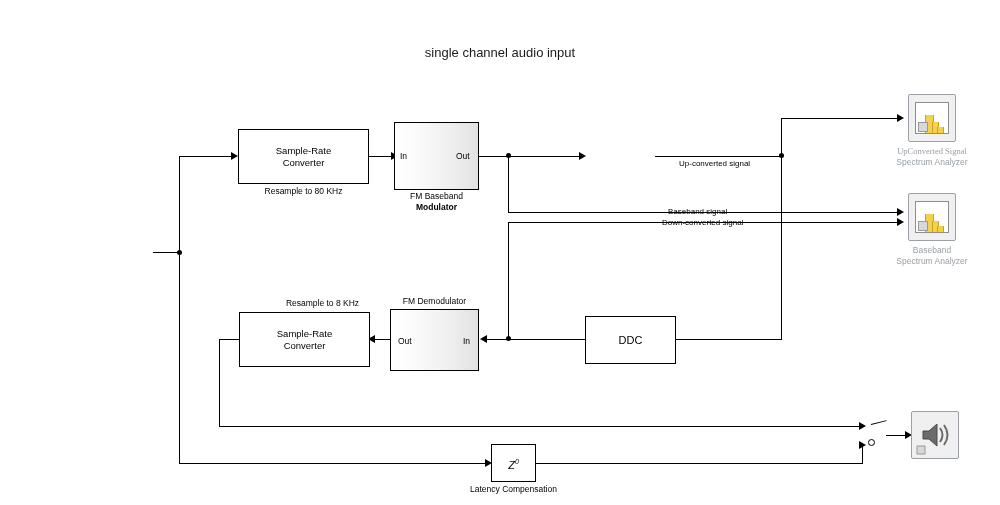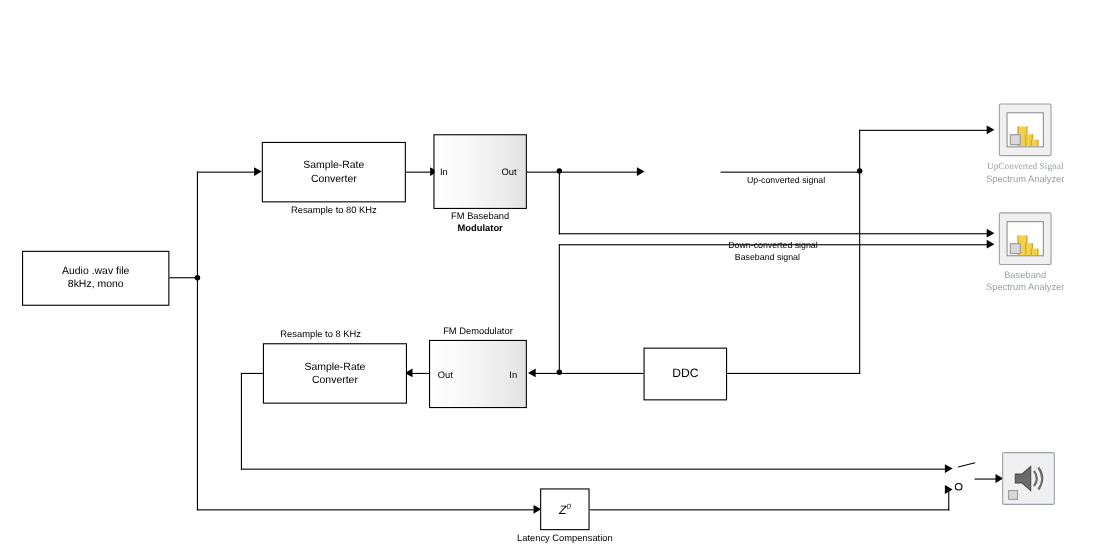--- a/index.html
+++ b/index.html
@@ -159,20 +159,21 @@
   .delay-exp {
     font-size: 7px;
     vertical-align: super;
   }
 </style>
 </head>
 <body>
 
 <div id="canvas">
 
+  <div class="title title-l2">single channel audio input</div>
 
   <div class="line hline" style="left:153px; top:252px; width:27px;"></div>
   <div class="dot" style="left:177px; top:250px;"></div>
 
   <div class="line vline" style="left:179px; top:156px; height:97px;"></div>
   <div class="line hline" style="left:179px; top:156px; width:52px;"></div>
   <div class="arrow" style="left:231px; top:152px;"></div>
 
   <div class="line vline" style="left:179px; top:252px; height:212px;"></div>
   <div class="line hline" style="left:179px; top:463px; width:306px;"></div>
@@ -215,62 +216,58 @@
 
   <div class="line hline" style="left:536px; top:463px; width:327px;"></div>
   <div class="arrow" style="left:859px; top:441px;"></div>
   <div class="line vline" style="left:862px; top:445px; height:19px;"></div>
 
   <div class="sw-line" style="left:871px; top:424px; width:16px; height:1px; transform:rotate(-14deg); transform-origin:left center;"></div>
   <div class="sw-pivot" style="left:868px; top:439px;"></div>
   <div class="line hline" style="left:886px; top:435px; width:23px;"></div>
   <div class="arrow" style="left:905px; top:431px;"></div>
 
-  <div class="block" style="left:20px; top:228px; width:134px; height:50px;">
-    <div>Audio .wav file</div>
-    <div>8kHz, mono</div>
-  </div>
 
   <div class="block" style="left:238px; top:129px; width:131px; height:55px;">
     <div>Sample-Rate</div>
     <div>Converter</div>
   </div>
   <div class="caption" style="left:238px; top:186px; width:131px;">Resample to 80 KHz</div>
 
   <div class="block block-grad" style="left:394px; top:122px; width:85px; height:68px;"></div>
   <div class="port" style="left:400px; top:151px;">In</div>
   <div class="port" style="left:456px; top:151px;">Out</div>
   <div class="caption" style="left:379px; top:191px; width:115px;">FM Baseband</div>
   <div class="caption" style="left:379px; top:202px; width:115px;font-weight:bold;">Modulator</div>
 
 
-  <div class="block" style="left:585px; top:316px; width:76px; height:48px;">
+  <div class="block" style="left:585px; top:316px; width:91px; height:48px;">
     <div style="font-size:11px;">DDC</div>
   </div>
 
   <div class="block block-grad" style="left:390px; top:309px; width:89px; height:62px;"></div>
   <div class="port" style="left:398px; top:336px;">Out</div>
   <div class="port" style="left:463px; top:336px;">In</div>
   <div class="caption" style="left:383px; top:296px; width:103px;">FM Demodulator</div>
 
   <div class="block" style="left:239px; top:312px; width:131px; height:55px;">
     <div>Sample-Rate</div>
     <div>Converter</div>
   </div>
-  <div class="caption" style="left:226px; top:298px; width:131px;text-align:center;">Resample to 8 KHz</div>
+  <div class="caption" style="left:257px; top:298px; width:131px;text-align:center;">Resample to 8 KHz</div>
 
   <div class="block" style="left:491px; top:444px; width:45px; height:38px;">
     <div style="font-size:11px; font-style:italic;">
       <span>Z</span><span class="delay-exp">0</span>
     </div>
   </div>
   <div class="caption" style="left:443px; top:484px; width:141px;">Latency Compensation</div>
 
   <div class="sig-label" style="left:679px; top:158px;">Up-converted signal</div>
-  <div class="sig-label" style="left:668px; top:206px;margin-top:22px;">Baseband signal</div>
+  <div class="sig-label" style="left:668px; top:206px;">Baseband signal</div>
   <div class="sig-label" style="left:662px; top:217px;">Down-converted signal</div>
 
   <div class="sink" style="left:908px; top:94px;">
     <div class="scope-inner">
       <div class="scope-bars">
         <div class="scope-bar" style="left:9px; width:7px; height:18px;"></div>
         <div class="scope-bar" style="left:16px; width:5px; height:11px;"></div>
         <div class="scope-bar" style="left:21px; width:5px; height:6px;"></div>
       </div>
       <div class="scope-corner"></div>

